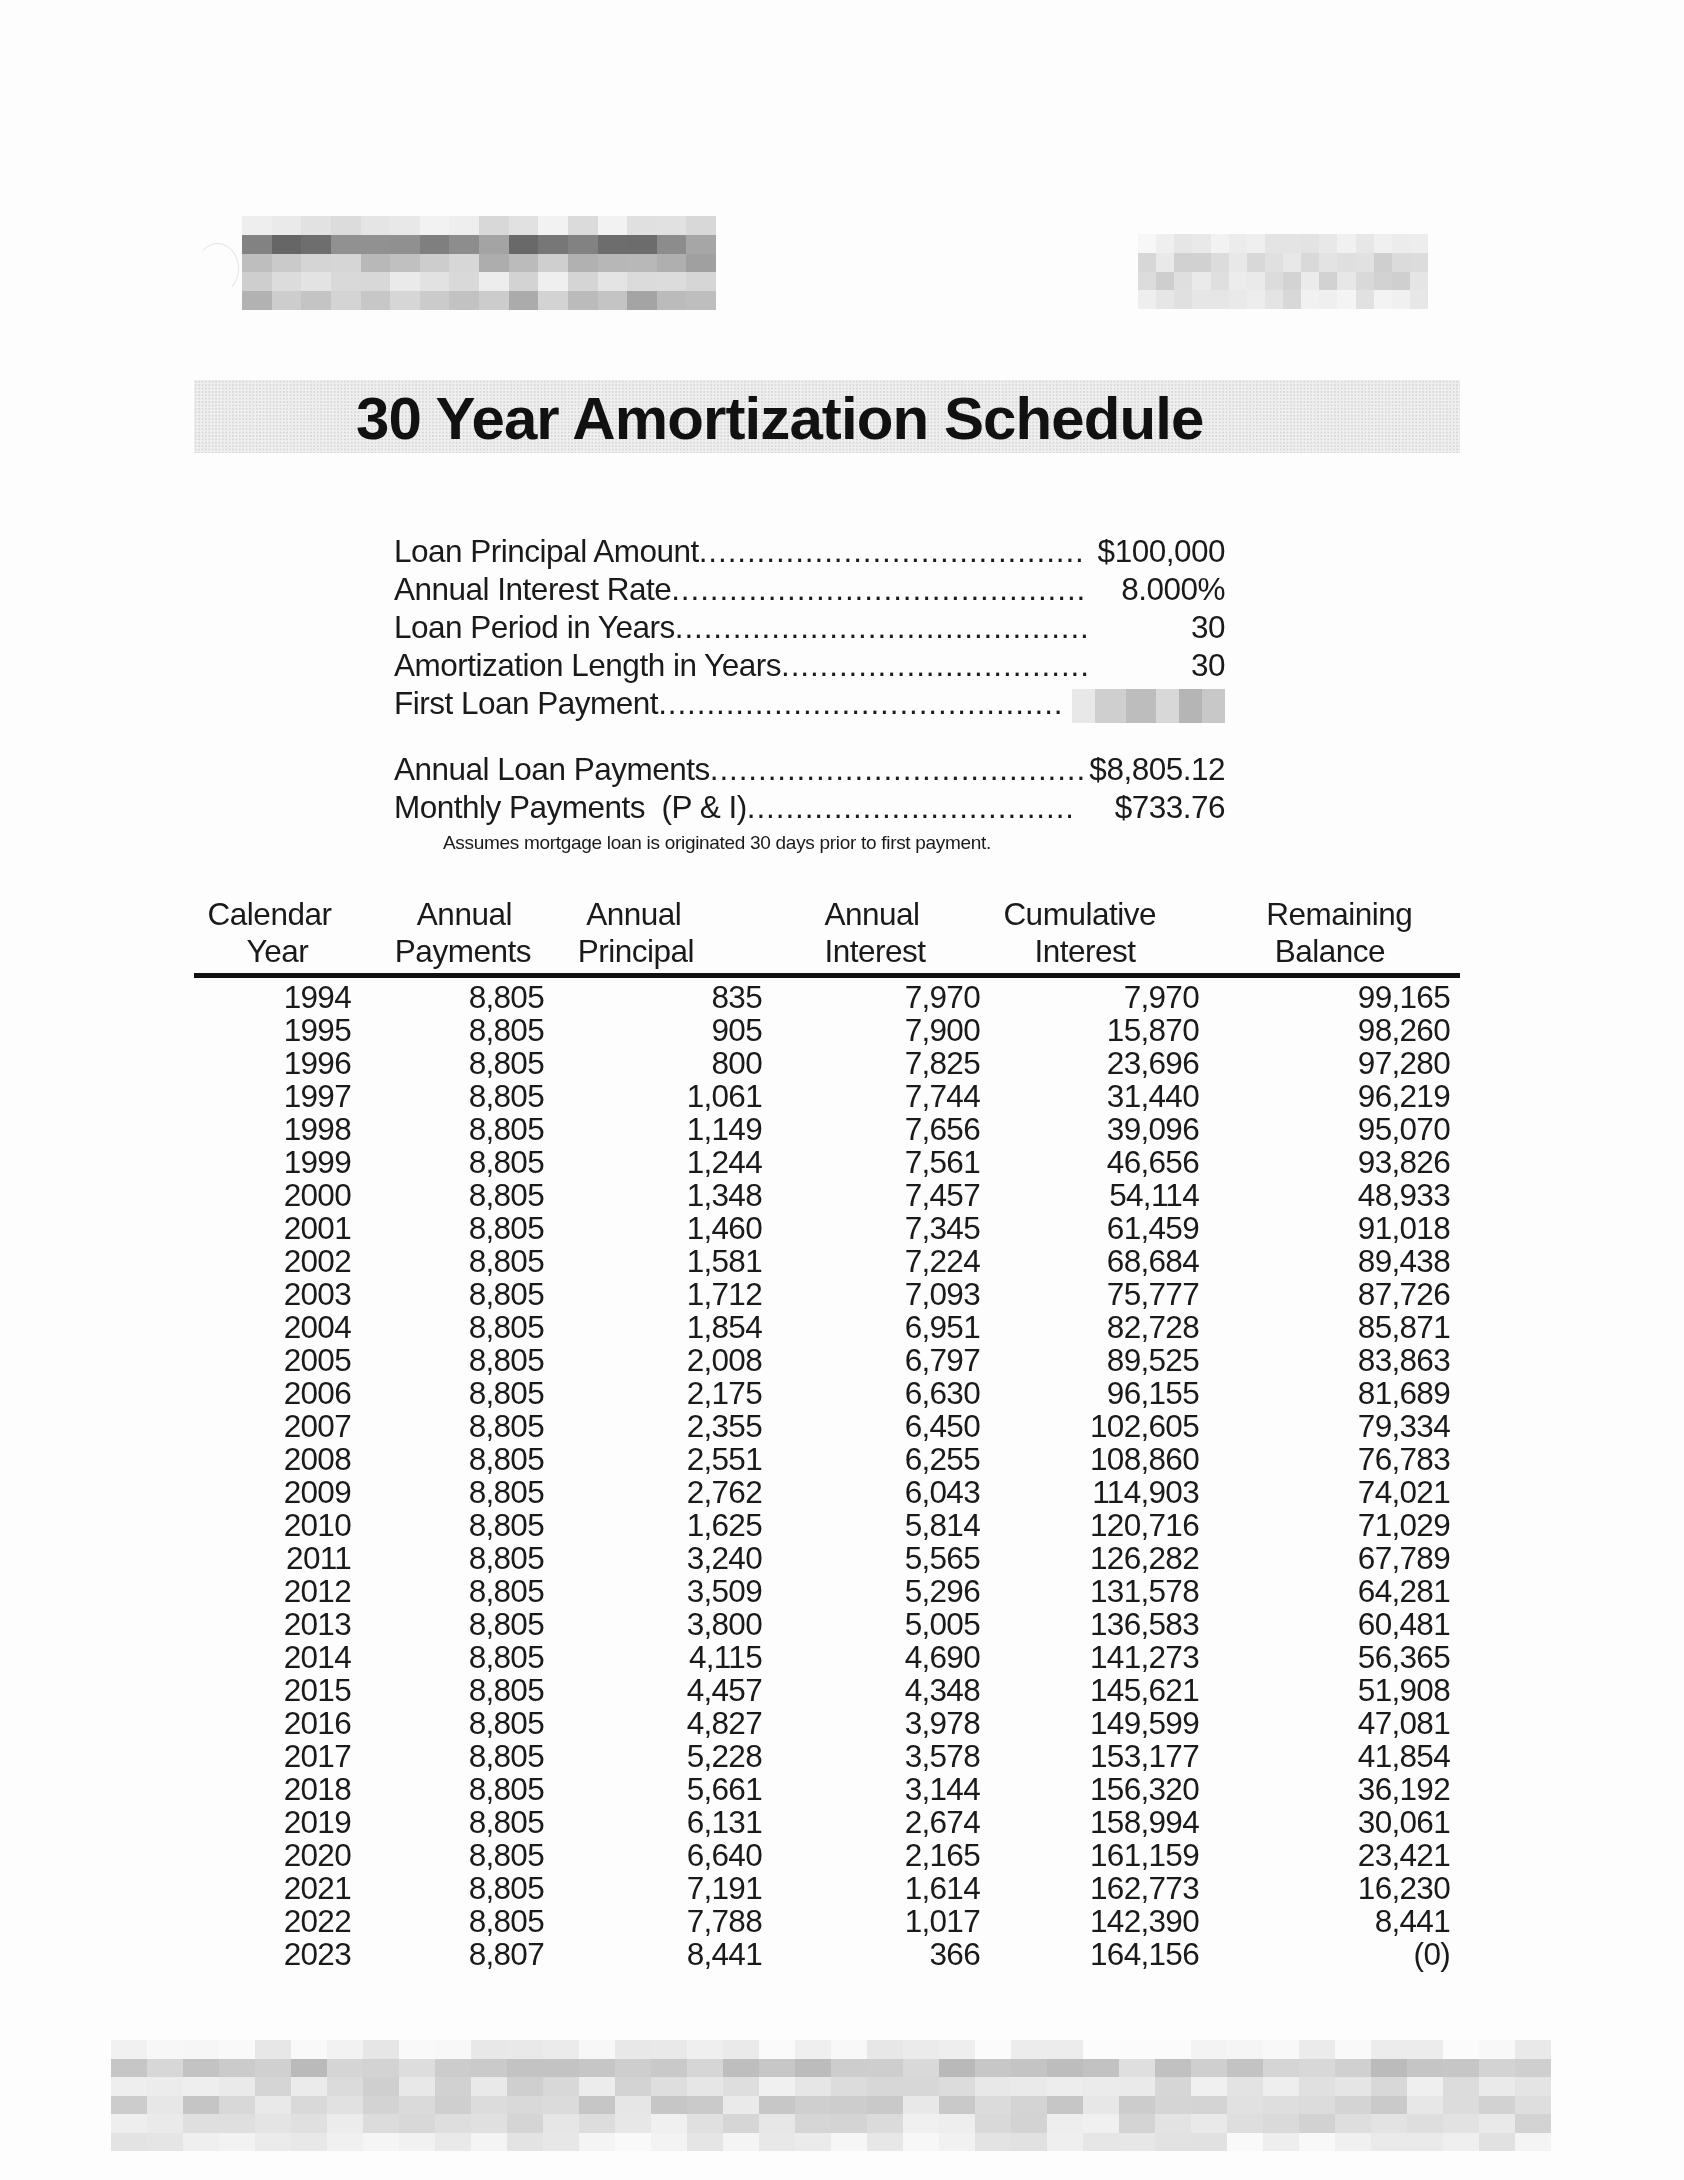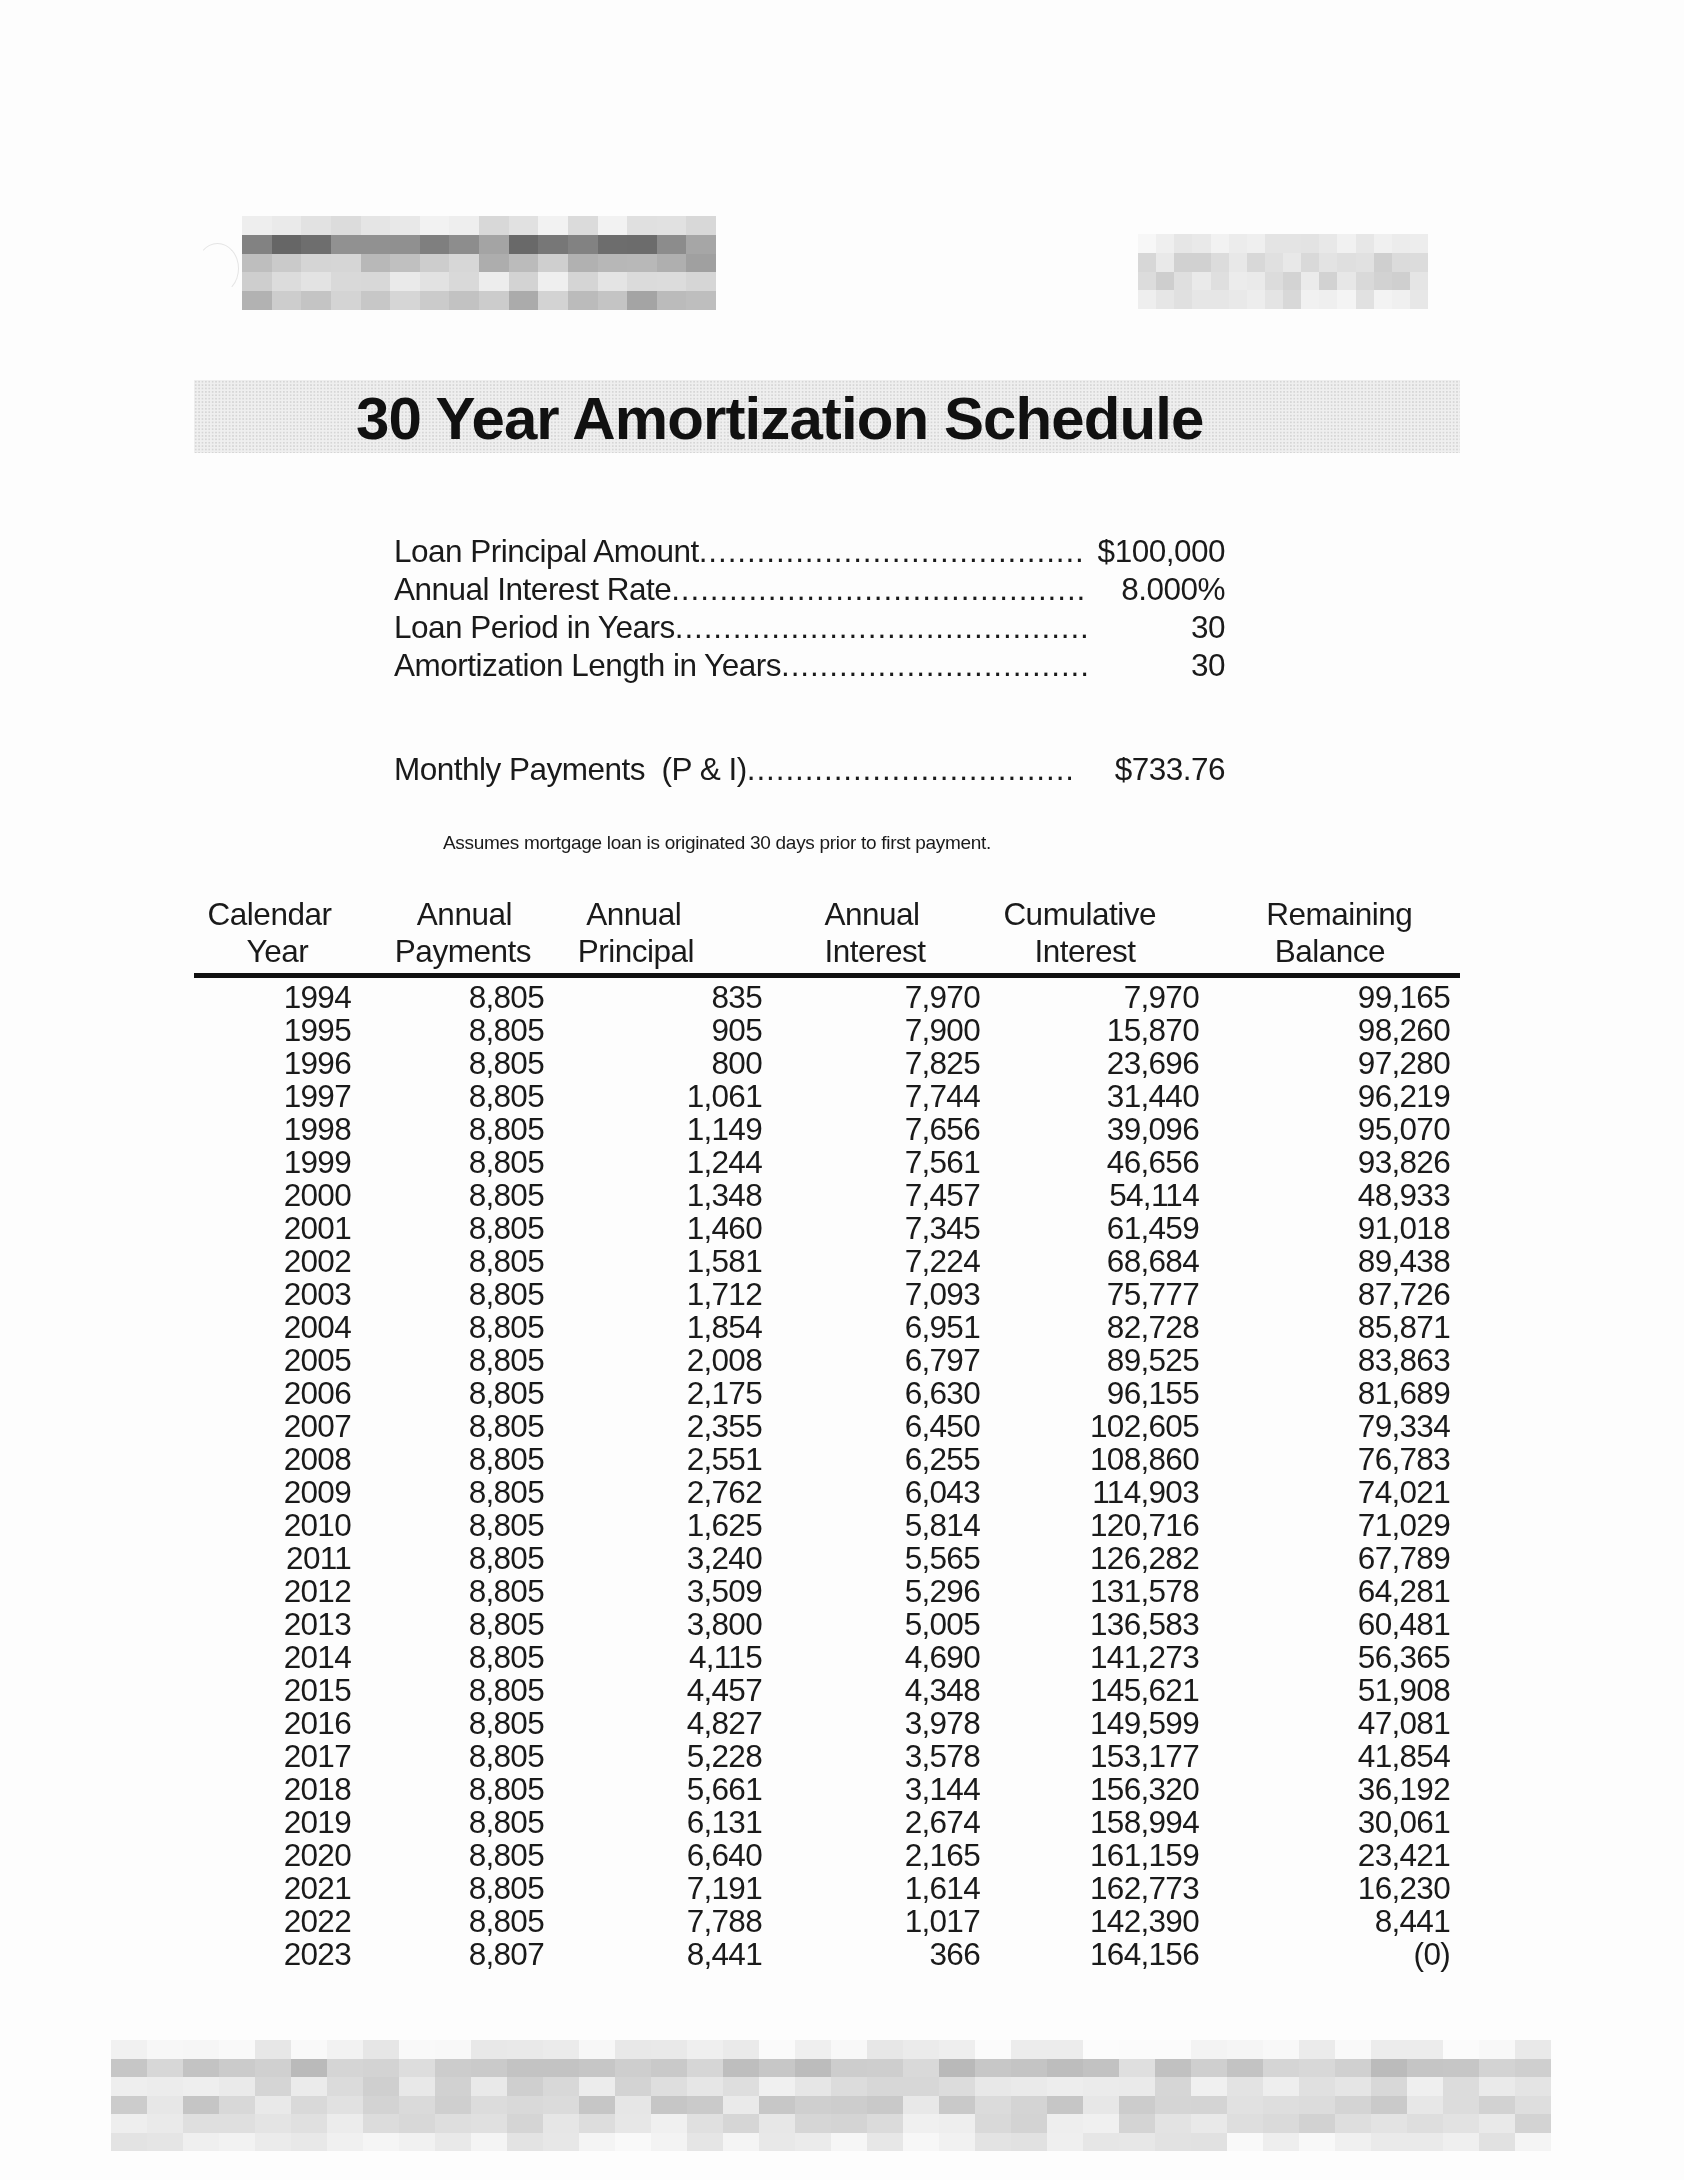--- a/index.html
+++ b/index.html
@@ -266,23 +266,33 @@
     <div class="summary-row">
       <span class="label">Loan Period in Years</span>
       <span class="dots"></span>
       <span class="value">30</span>
     </div>
     <div class="summary-row">
       <span class="label">Amortization Length in Years</span>
       <span class="dots"></span>
       <span class="value">30</span>
     </div>
+    <div class="summary-row">
+      <span class="label">First Loan Payment</span>
+      <span class="dots"></span>
+      <span class="value"><span class="redacted-value"></span></span>
+    </div>
   </div>
 
   <div class="summary" style="top:750px;">
+    <div class="summary-row">
+      <span class="label">Annual Loan Payments</span>
+      <span class="dots" style="margin-right:3.4px;"></span>
+      <span class="value">$8,805.12</span>
+    </div>
     <div class="summary-row">
       <span class="label" style="white-space:pre;">Monthly Payments  (P &amp; I)</span>
       <span class="dots" style="margin-right:25.6px;"></span>
       <span class="value">$733.76</span>
     </div>
   </div>
   <div class="note">Assumes mortgage loan is originated 30 days prior to first payment.</div>
 
   <div class="table">
     <div class="thead">

